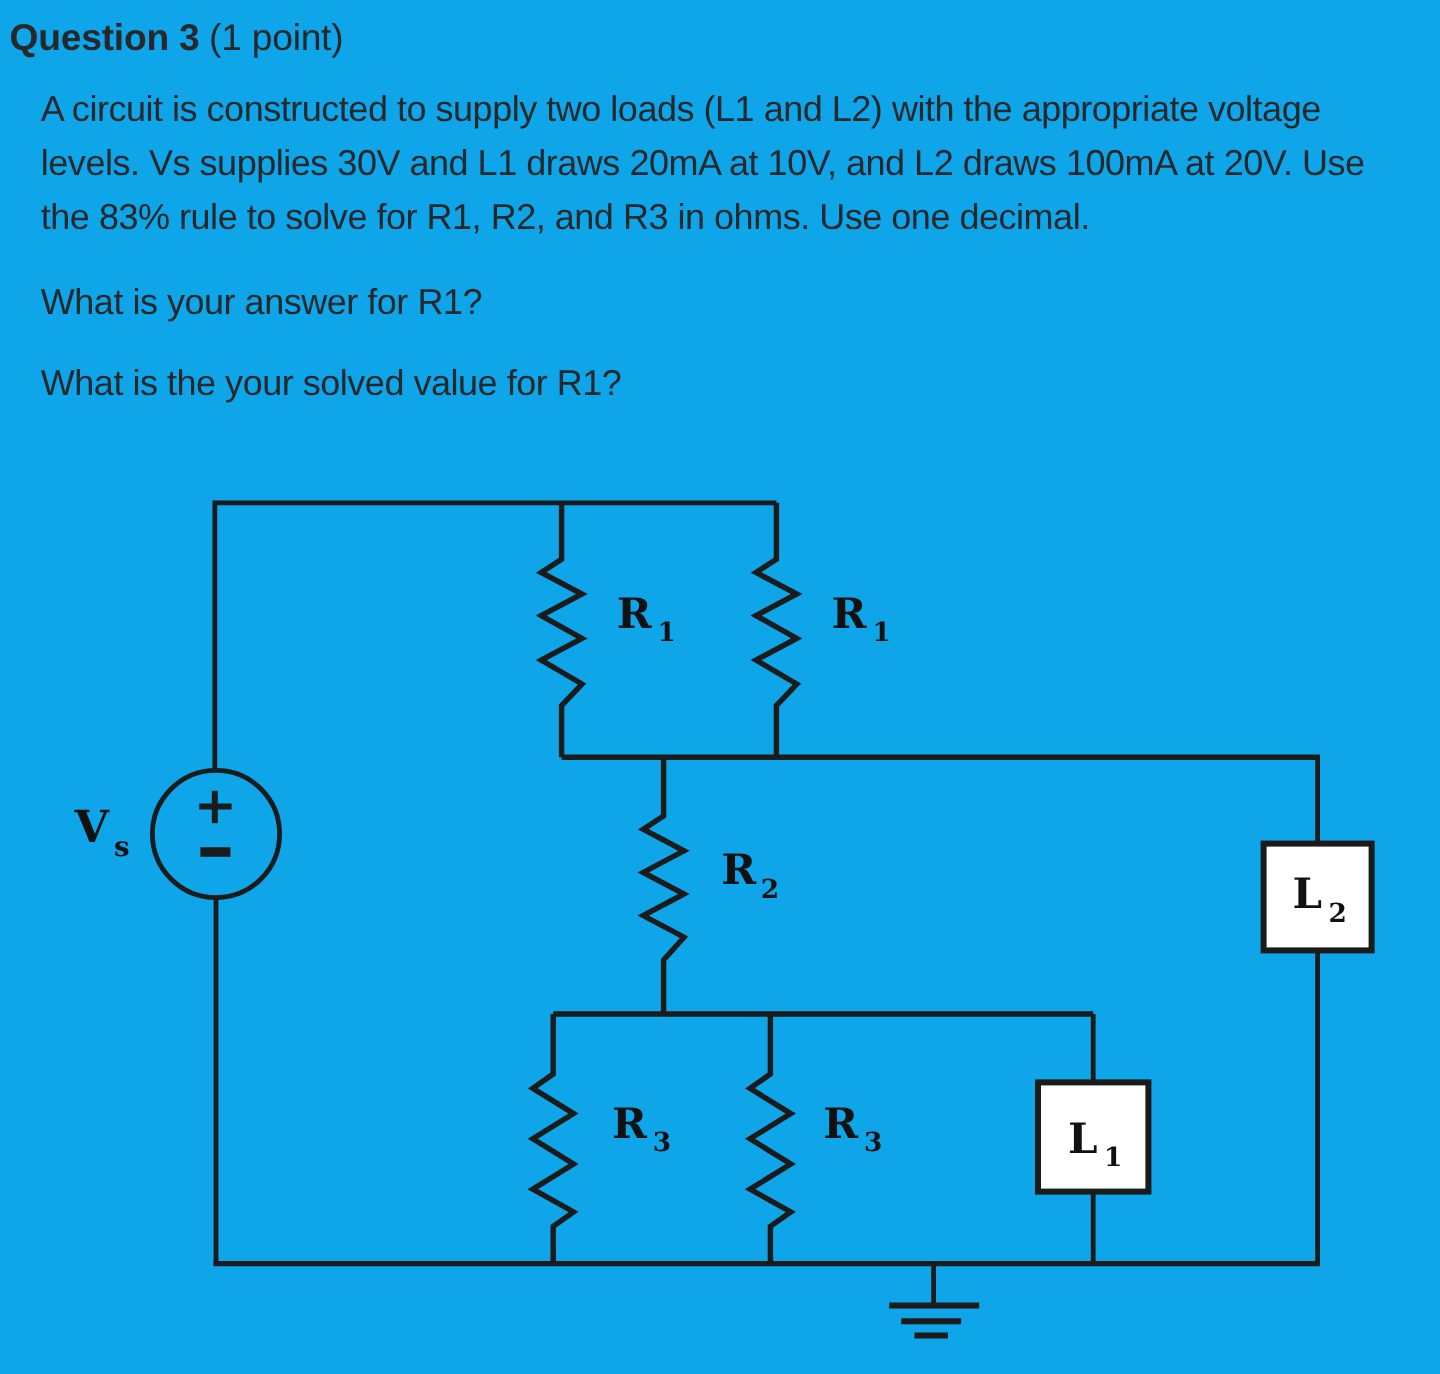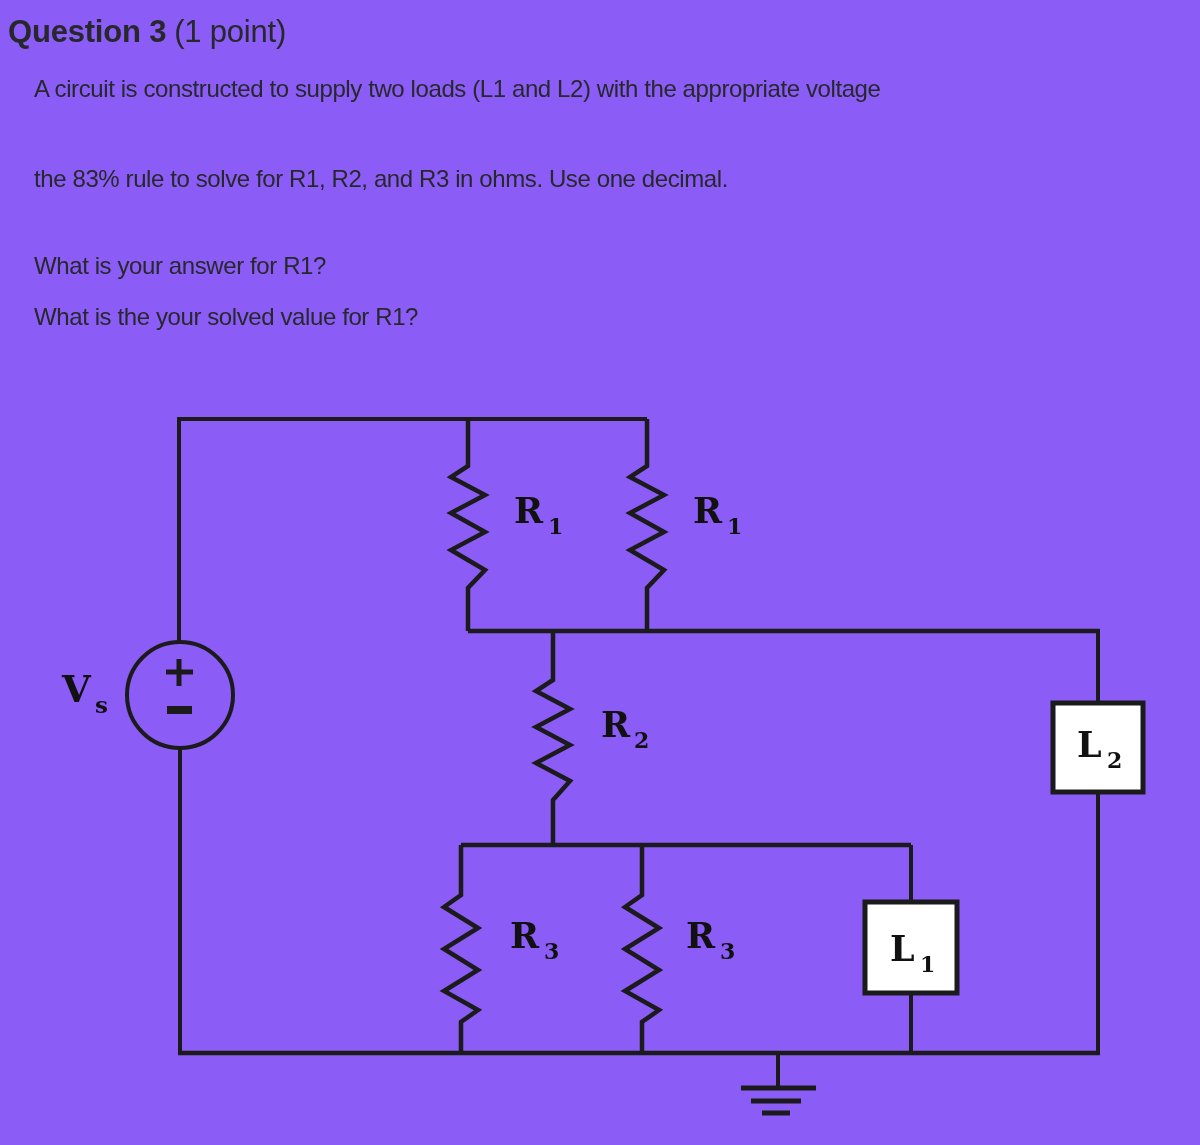--- a/index.html
+++ b/index.html
@@ -4,43 +4,43 @@
 <style>
   html, body {
     margin: 0;
     padding: 0;
     background: #ffffff;
   }
   .page {
     position: relative;
     width: 1200px;
     height: 1145px;
-    background: #8b5cf6;
+    background: #0ea5e9;
     overflow: hidden;
     font-family: "Liberation Sans", sans-serif;
     color: #26282b;
   }
   .abs { position: absolute; white-space: nowrap; }
   .heading {
     left: 8px;
     top: 14px;
     font-size: 31px;
     letter-spacing: -0.2px;
   }
   .heading .title { font-weight: bold; }
   .heading .points { font-weight: normal; margin-left: 8px; }
   .bodyline {
     left: 34px;
-    font-size: 24px;
+    font-size: 30px;
     letter-spacing: -0.4px;
   }
   .line1 { top: 75px; }
   .line2 { top: 120px; }
   .line3 { top: 165px; }
-  .q1 { top: 252px; }
+  .q1 { top: 236px; }
   .q2 { top: 303px; }
   .circuit-svg {
     position: absolute;
     left: 0;
     top: 385px;
     width: 1200px;
     height: 760px;
   }
   .clabel {
     font-family: "DejaVu Serif", serif;
@@ -54,20 +54,21 @@
 </head>
 <body>
 
 <div class="page">
 
   <div class="abs heading">
     <span class="title">Question 3</span><span class="points">(1 point)</span>
   </div>
 
   <div class="abs bodyline line1">A circuit is constructed to supply two loads (L1 and L2) with the appropriate voltage</div>
+  <div class="abs bodyline line2">levels. Vs supplies 30V and L1 draws 20mA at 10V, and L2 draws 100mA at 20V. Use</div>
   <div class="abs bodyline line3">the 83% rule to solve for R1, R2, and R3 in ohms. Use one decimal.</div>
 
   <div class="abs bodyline q1">What is your answer for R1?</div>
   <div class="abs bodyline q2">What is the your solved value for R1?</div>
 
   <svg class="circuit-svg" viewBox="0 385 1200 760">
 
     <g fill="none" stroke-width="4" stroke-miterlimit="10" stroke="#1b1b1b">
 
       <path d="M179 419 H647"></path>

